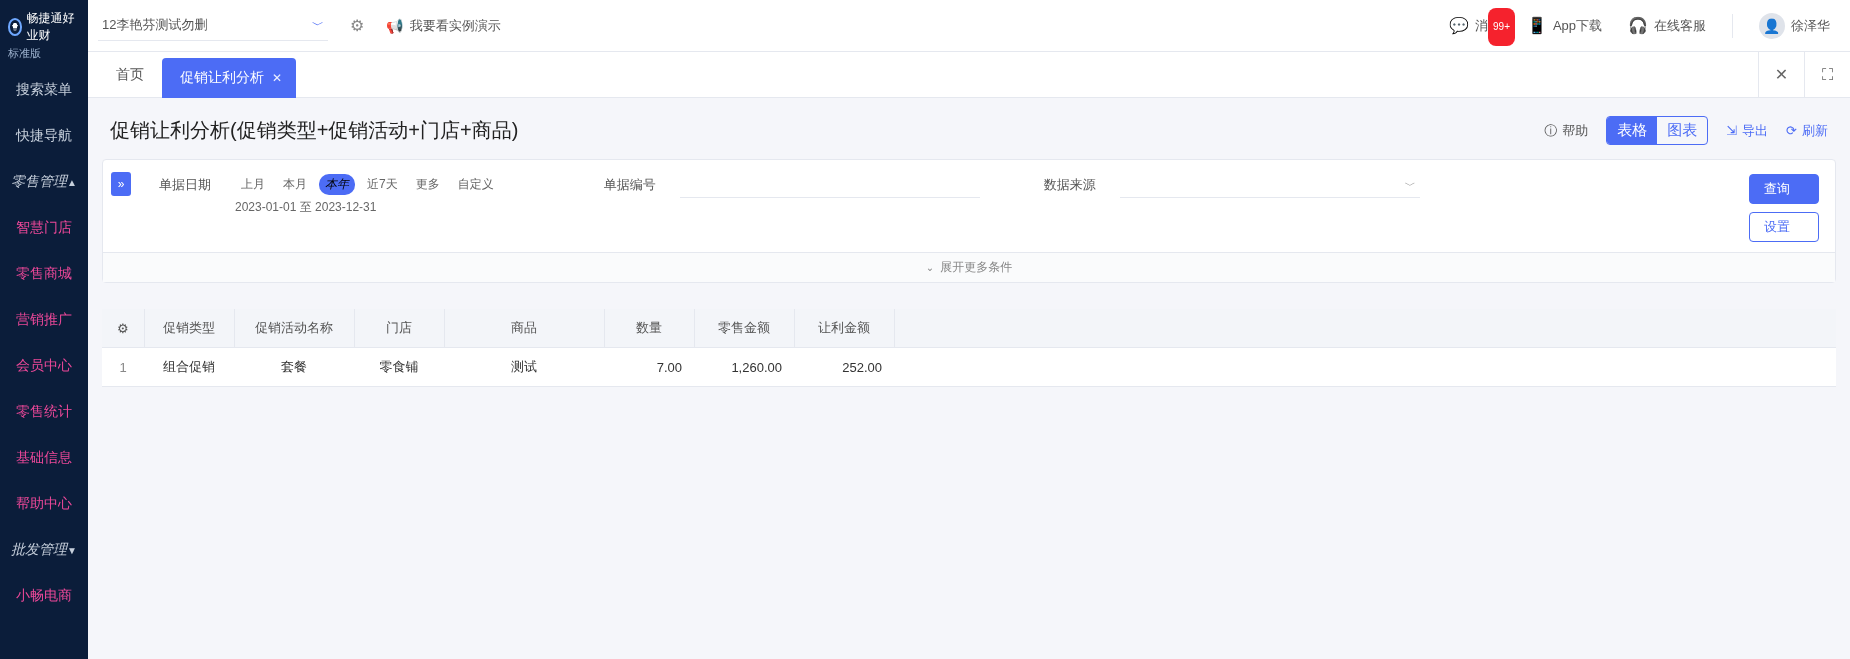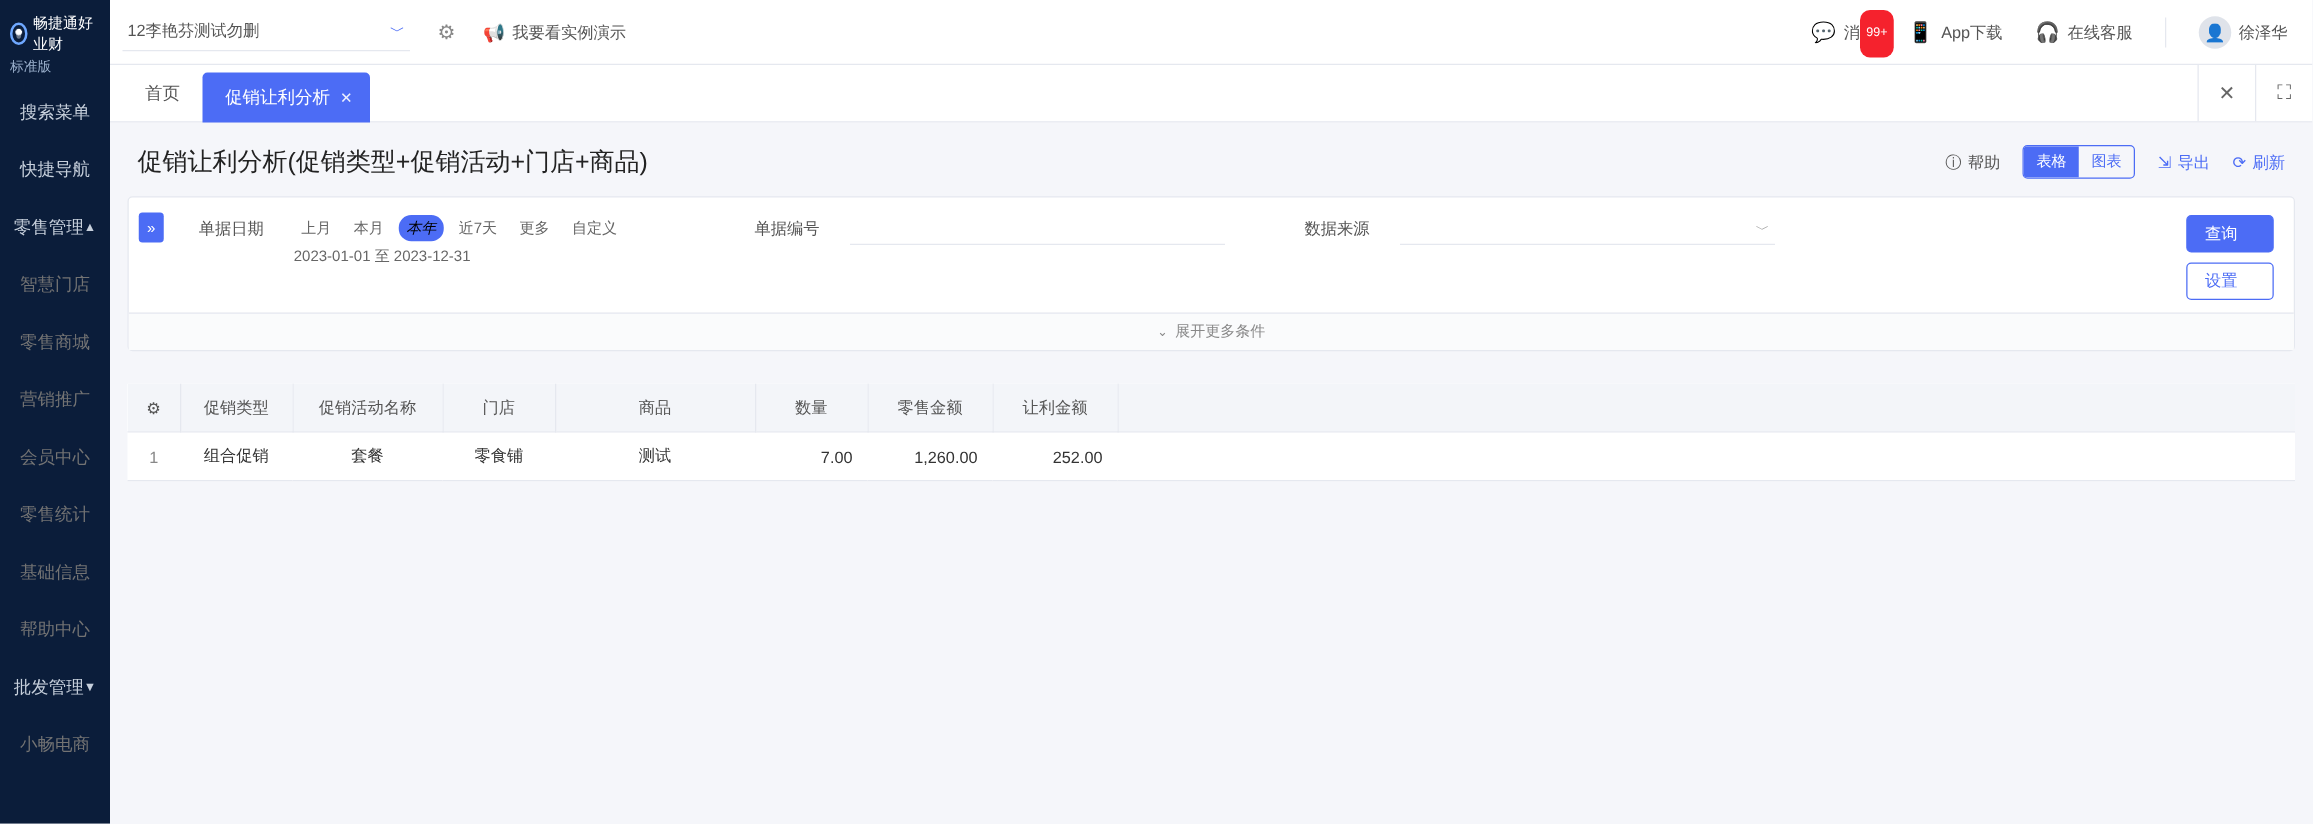--- a/index.html
+++ b/index.html
@@ -34,22 +34,22 @@
     width: 18px; height: 18px; border-radius: 50%;
     background: radial-gradient(circle at 50% 40%, #fff 25%, transparent 28%);
     border: 2px solid #6fa8ff; position: relative;
   }
   .logo-mark::after { content:""; position:absolute; inset:3px; border-radius:50%; border:2px solid #fff; opacity:.4;}
   .logo-sub { font-size: 11px; color: #9bb0cc; margin-top: 2px; }
   .side-item {
     padding: 14px 0; text-align: center; font-size: 14px;
     color: var(--sidebar-item); cursor: default;
   }
-  .side-item.group { display:flex; align-items:center; justify-content:center; gap:0; }
-  .side-item.sub { color: #737373; }
+  .side-item.group { display:flex; align-items:center; justify-content:center; gap:0;font-style:italic; }
+  .side-item.sub { color: #ec4899; }
   .caret-up, .caret-down { font-size: 10px; }
 
   
   .main { flex: 1; display: flex; flex-direction: column; min-width: 0; }
 
   
   .topbar {
     height: 52px; background: var(--bg); border-bottom: 1px solid var(--border);
     display: flex; align-items: center; padding: 0 16px 0 10px; gap: 18px;
   }
@@ -103,21 +103,21 @@
   }
   .page-header {
     display: flex; align-items: center; padding: 18px 8px 14px;
   }
   .page-title { font-size: 20px; font-weight: 500; color: #222; }
   .page-actions { margin-left: auto; display: flex; align-items: center; gap: 18px; }
   .page-actions .act { display: flex; align-items: center; gap: 5px; color: #555; }
   .page-actions .act.blue { color: var(--blue); }
   .seg {
     display: flex; border: 1px solid var(--blue); border-radius: 4px; overflow: hidden;
-    font-size: 12px;
+    font-size: 15px;
   }
   .seg span { padding: 4px 10px; color: var(--blue); }
   .seg span.on { background: var(--blue); color: #fff; }
 
   
   .filter-panel {
     background: var(--bg); border: 1px solid var(--border); border-radius: 4px;
     padding: 14px 16px 0; position: relative;
   }
   .collapse-handle {

